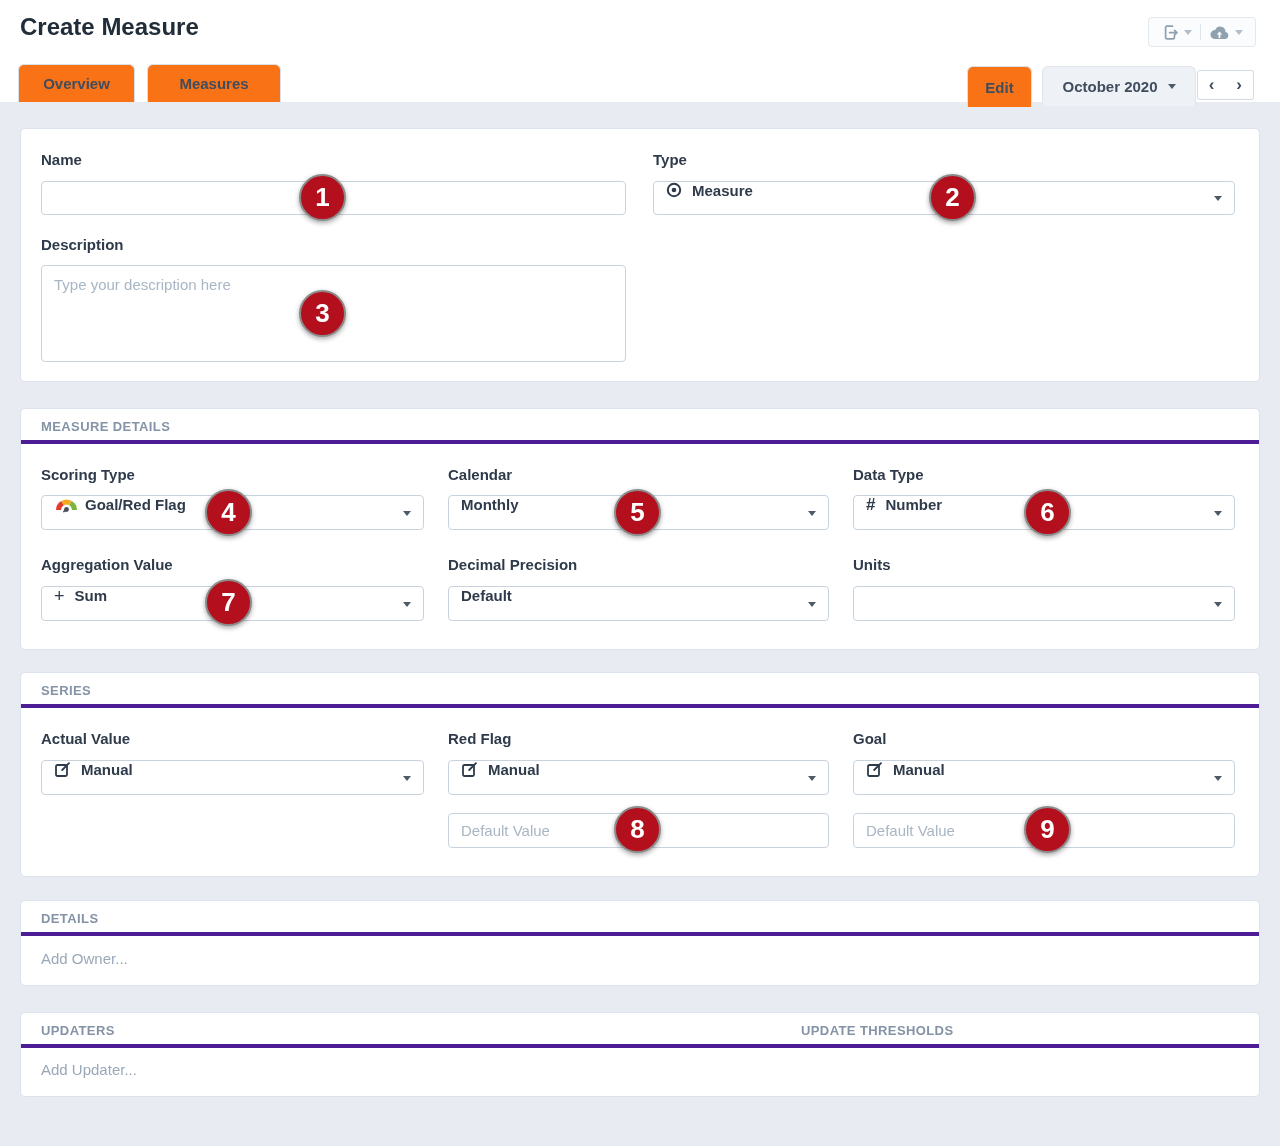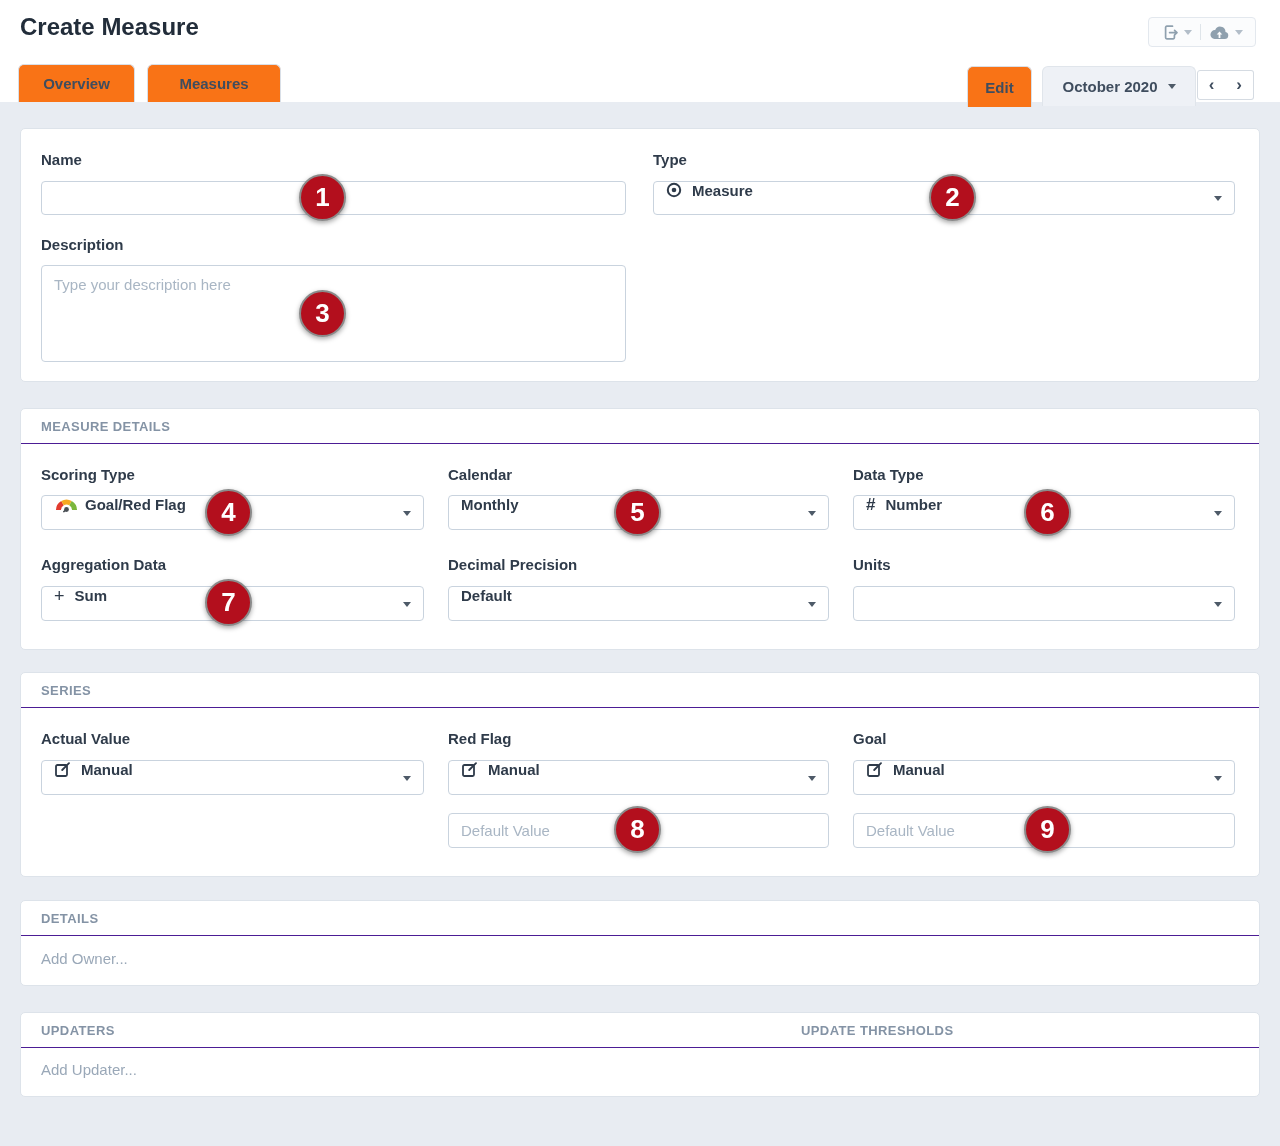--- a/index.html
+++ b/index.html
@@ -34,21 +34,21 @@
 
   
   .content { position:absolute; top:102px; left:0; width:1280px; height:1044px; background:#e8ecf2; }
   .panel { position:absolute; background:#fff; border:1px solid #dde3ea; border-radius:5px; }
   .p-basic    { left:20px; top:26px;  width:1240px; height:254px; }
   .p-details  { left:20px; top:306px; width:1240px; height:242px; }
   .p-series   { left:20px; top:570px; width:1240px; height:205px; }
   .p-owners   { left:20px; top:798px; width:1240px; height:86px; }
   .p-updaters { left:20px; top:910px; width:1240px; height:85px; }
 
-  .sec-head { position:absolute; top:0; left:0; right:0; height:35px; border-bottom:1px solid #4c1d95; }
+  .sec-head { position:absolute; top:0; left:0; right:0; height:35px; border-bottom:4px solid #4c1d95; }
   .sec-head span { position:absolute; top:10px; font-size:13px; font-weight:700; color:#8493a5;
                    letter-spacing:.4px; }
   .sec-head .h-left { left:20px; }
   .sec-head .h-right { left:780px; }
 
   .label { position:absolute; font-size:15px; font-weight:700; color:#2f3b4a; }
   .select { position:absolute; height:35px; background:#fff; border:1px solid #c9d3de; border-radius:4px;
             display:flex; align-items:flex-start; gap:10px; padding:0 28px 0 12px; cursor:pointer; }
   .select .val { font-size:15px; font-weight:700; color:#2f3b4a; white-space:nowrap; }
   .select .s-caret { position:absolute; right:12px; top:50%; margin-top:-2px; }
@@ -162,21 +162,21 @@
         <span class="caret s-caret"></span>
       </div>
 
       <div class="label" style="left:832px; top:57px;">Data Type</div>
       <div class="select" style="left:832px; top:86px; width:382px;">
         <span class="glyph">#</span>
         <span class="val">Number</span>
         <span class="caret s-caret"></span>
       </div>
 
-      <div class="label" style="left:20px; top:147px;">Aggregation Data</div>
+      <div class="label" style="left:20px; top:147px;">Aggregation Value</div>
       <div class="select" style="left:20px; top:177px; width:383px;">
         <span class="glyph plus">+</span>
         <span class="val">Sum</span>
         <span class="caret s-caret"></span>
       </div>
 
       <div class="label" style="left:427px; top:147px;">Decimal Precision</div>
       <div class="select" style="left:427px; top:177px; width:381px;">
         <span class="val">Default</span>
         <span class="caret s-caret"></span>

